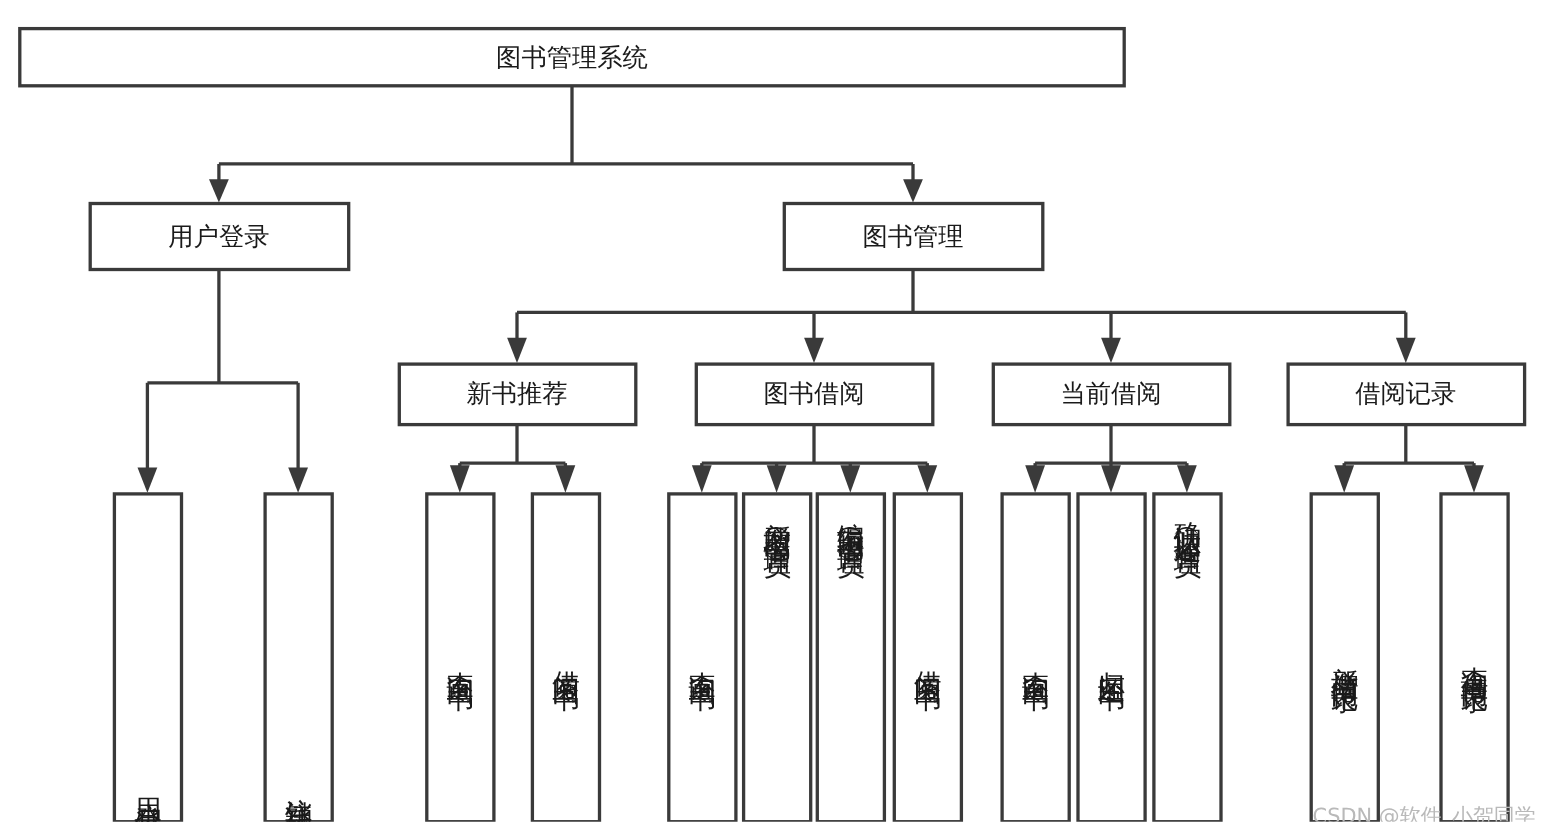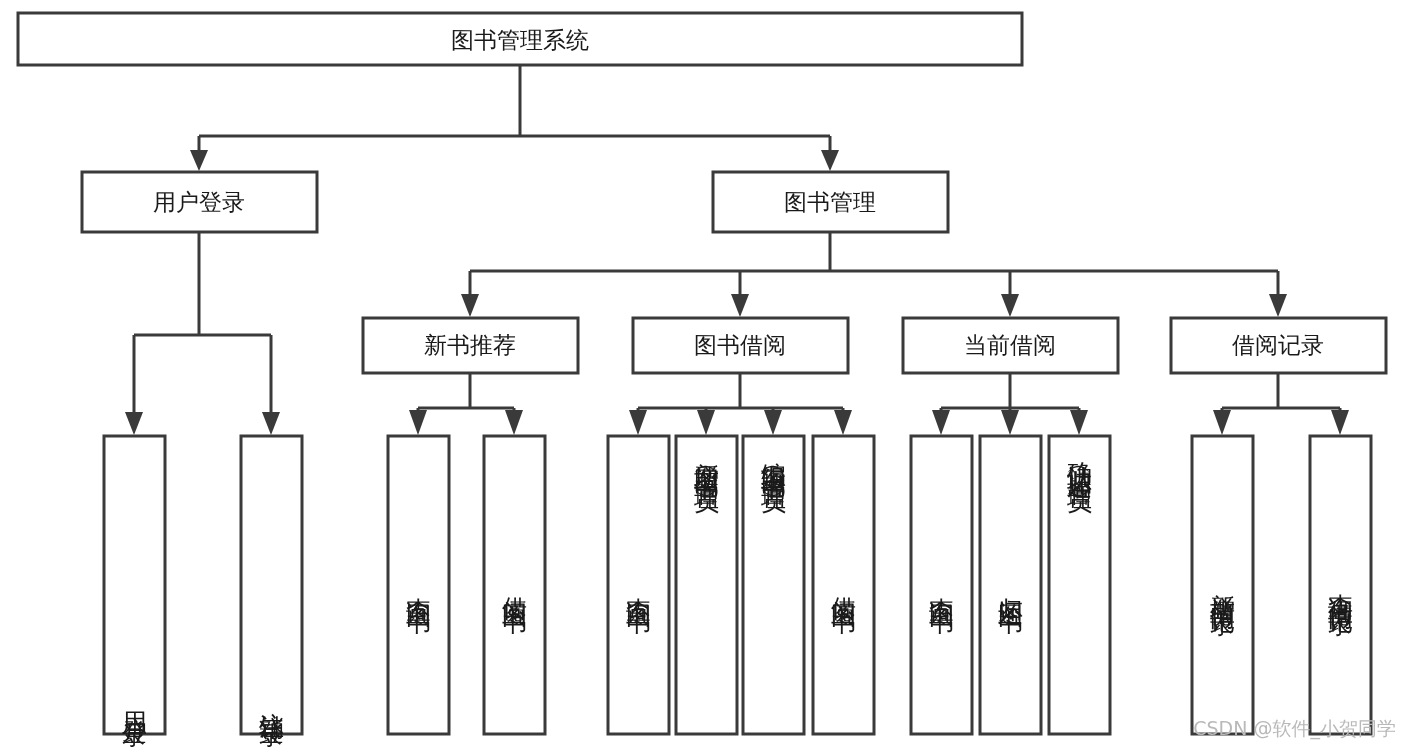--- a/index.html
+++ b/index.html
@@ -11,21 +11,21 @@
   body {
     width: 1405px;
     height: 747px;
     position: relative;
     overflow: hidden;
     font-family: "DejaVu Sans", "Liberation Sans", sans-serif;
   }
   #diagram-root {
     position: absolute;
     left: 0;
-    top: 0;
+    top: 13px;
     width: 1405px;
     height: 630px;
   }
   svg.diagram-canvas {
     display: block;
     width: 1405px;
     height: 747px;
   }
   .node-box {
     fill: #ffffff;

